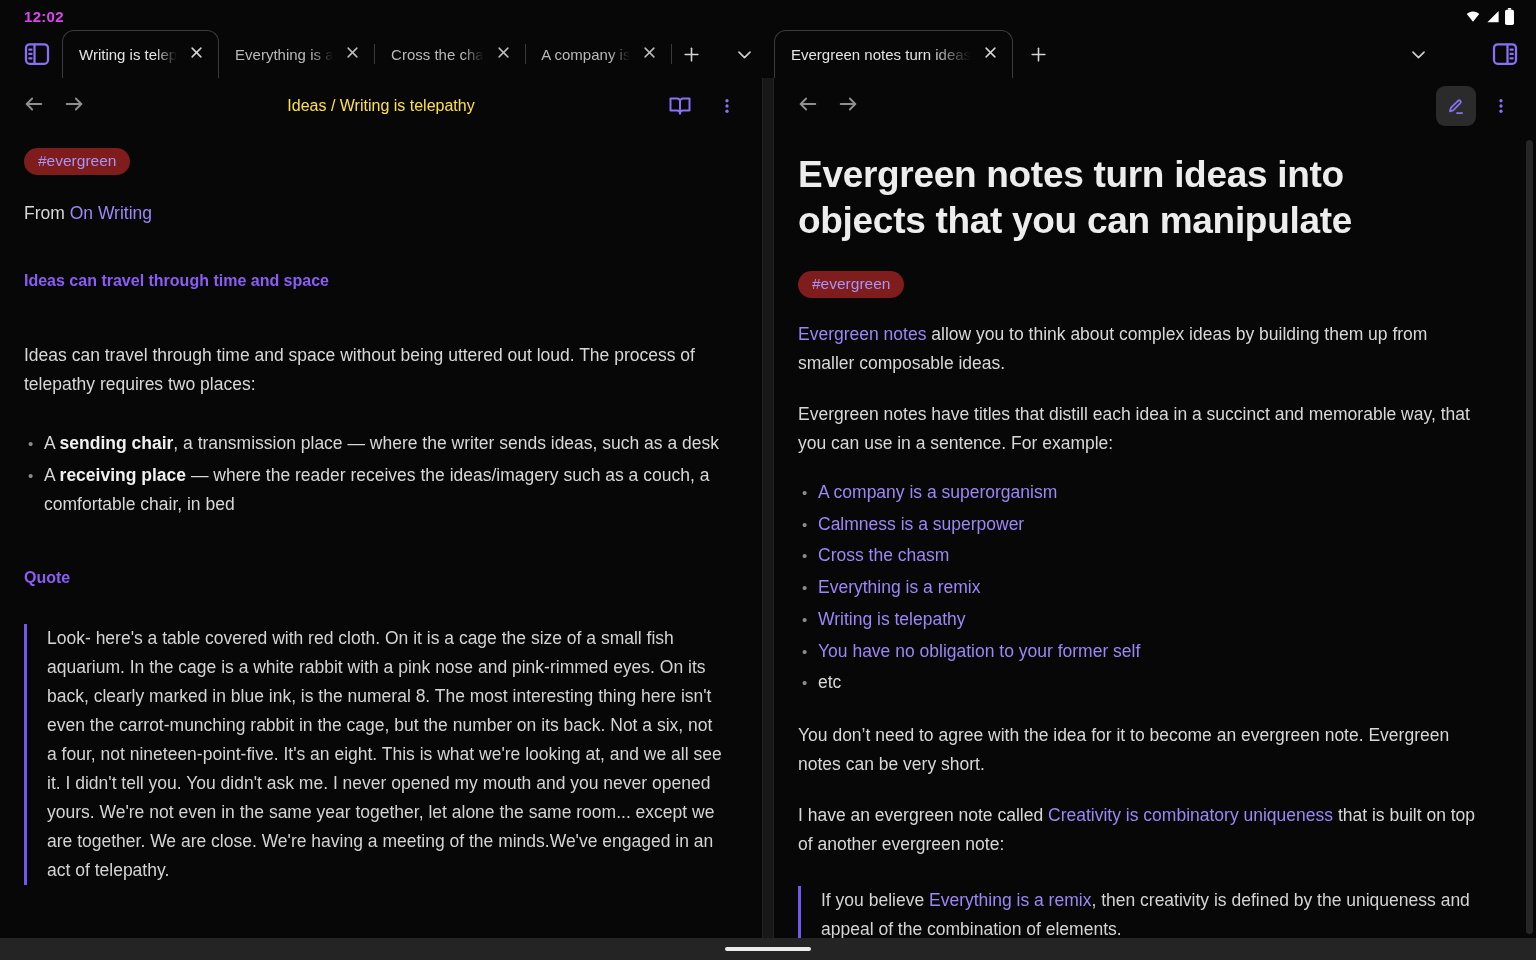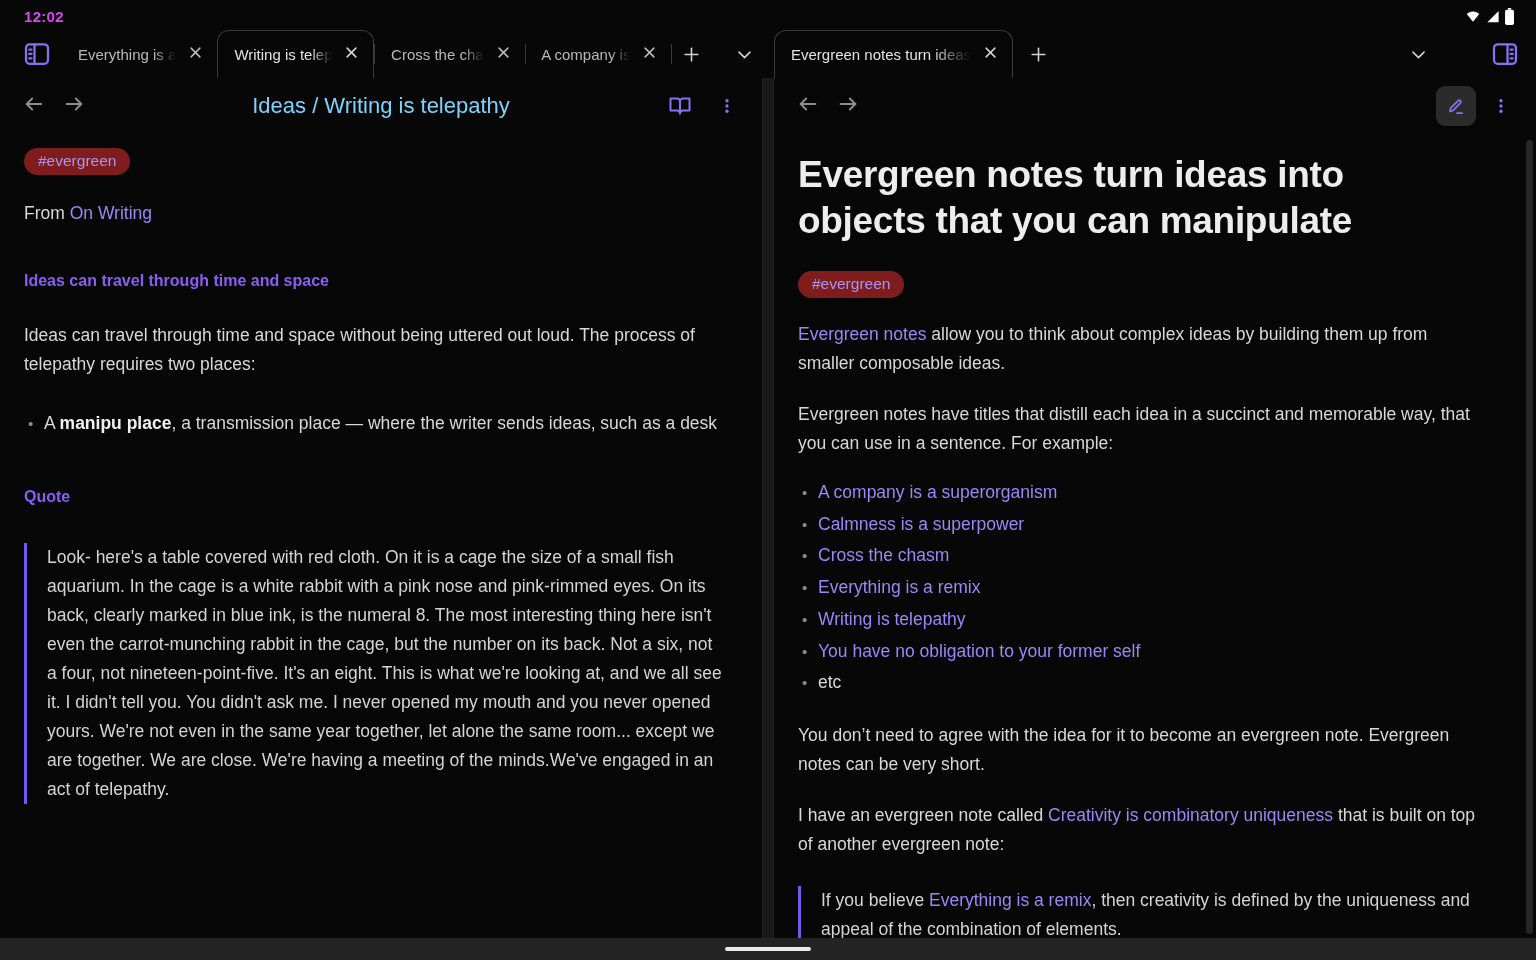--- a/index.html
+++ b/index.html
@@ -29,38 +29,38 @@
   .tab.active .tab-label { color:#e3e3e3; }
   .tab.wide .tab-label { max-width:196px; }
   .vsep { width:1px; height:20px; background:#3a3a3a; align-self:center; }
   .spacer { flex:1; }
   
   .panes { display:flex; height:860px; }
   .pane { width:762px; position:relative; overflow:hidden; }
   .pane-divider { width:12px; background:#181818; border-left:1px solid #242424; border-right:1px solid #242424; }
   .pane-header { height:56px; display:flex; align-items:center; padding:0 16px 0 14px; position:relative; }
   .navarrow { padding:0 9px; }
-  .crumb { position:absolute; left:50%; transform:translateX(-50%); font-size:22px; color:#7dd3fc; white-space:nowrap; }
+  .crumb { position:absolute; left:50%; transform:translateX(-50%); font-size:16px; color:#fde047; white-space:nowrap; }
   .right .crumb { max-width:520px; overflow:hidden;
     -webkit-mask-image:linear-gradient(90deg,#000 92%,transparent 100%);
     mask-image:linear-gradient(90deg,#000 92%,transparent 100%);
   }
   .header-actions { margin-left:auto; display:flex; align-items:center; gap:6px; }
   .editbtn { width:40px; height:40px; background:#2b2b2b; border-radius:9px; display:flex; align-items:center; justify-content:center; border:none; cursor:pointer; }
   
   .content { padding:0 40px 0 24px; }
   .right .content { padding:0 52px 0 24px; }
   .tagrow { margin-top:14px; }
   .tag { display:inline-block; background:#7f1d1d; color:#a694f8; font-size:15.5px; padding:4px 14px 5px; border-radius:15px; cursor:pointer; }
   p, li { font-size:17.5px; line-height:29px; color:#d8d8d8; }
   a { color:#9b87f6; text-underline-offset:3px; cursor:pointer; }
   strong { color:#f0f0f0; font-weight:700; }
   .from-line { margin-top:24px; }
   h2 { margin-top:38px; font-size:16px; line-height:30px; font-weight:700; color:#8b5cf6; }
-  .intro { margin-top:25px; }
+  .intro { margin-top:45px; }
   ul { list-style:none; margin-top:30px; padding-left:20px; }
   li { position:relative; }
   li::before { content:"•"; position:absolute; left:-16px; color:#8b8b8b; font-size:15px; }
   .left li + li { margin-top:3px; }
   h2.quote-h { margin-top:44px; }
   blockquote { margin-top:31px; border-left:3px solid #7258ef; padding-left:20px; }
   blockquote p { color:#d4d4d4; }
   
   h1 { margin-top:18px; font-size:37px; line-height:46px; font-weight:700; color:#ededed; letter-spacing:-.3px; max-width:620px; }
   .right .tagrow { margin-top:27px; }
@@ -105,30 +105,30 @@
     <div class="tabgroup-left">
       <button class="iconbtn">
         <svg width="30" height="30" viewBox="0 0 24 24" fill="none" stroke="#8a70f2" stroke-width="1.8" stroke-linecap="round">
             <rect x="3.2" y="4.2" width="17.6" height="15.6" rx="3"></rect>
             <line x1="10" y1="4.5" x2="10" y2="19.5"></line>
             <line x1="5.8" y1="8.4" x2="7.6" y2="8.4"></line>
             <line x1="5.8" y1="11.9" x2="7.6" y2="11.9"></line>
             <line x1="5.8" y1="15.4" x2="7.6" y2="15.4"></line>
           </svg>
       </button>
+      <div class="tab active">
+        <span class="tab-label">Writing is telep</span>
+        <span><svg width="15" height="15" viewBox="0 0 24 24" stroke="#d6d6d6" stroke-width="2.4" stroke-linecap="round">
+              <line x1="5" y1="5" x2="19" y2="19"></line>
+              <line x1="19" y1="5" x2="5" y2="19"></line>
+            </svg></span>
+      </div>
       <div class="tab">
         <span class="tab-label">Everything is a</span>
         <span><svg width="15" height="15" viewBox="0 0 24 24" stroke="#bdbdbd" stroke-width="2.4" stroke-linecap="round">
-              <line x1="5" y1="5" x2="19" y2="19"></line>
-              <line x1="19" y1="5" x2="5" y2="19"></line>
-            </svg></span>
-      </div>
-      <div class="tab active">
-        <span class="tab-label">Writing is telep</span>
-        <span><svg width="15" height="15" viewBox="0 0 24 24" stroke="#d6d6d6" stroke-width="2.4" stroke-linecap="round">
               <line x1="5" y1="5" x2="19" y2="19"></line>
               <line x1="19" y1="5" x2="5" y2="19"></line>
             </svg></span>
       </div>
       <div class="vsep"></div>
       <div class="tab">
         <span class="tab-label">Cross the cha</span>
         <span><svg width="15" height="15" viewBox="0 0 24 24" stroke="#bdbdbd" stroke-width="2.4" stroke-linecap="round">
               <line x1="5" y1="5" x2="19" y2="19"></line>
               <line x1="19" y1="5" x2="5" y2="19"></line>
@@ -217,21 +217,22 @@
         </span>
       </div>
       <div class="content">
         <div class="tagrow">
           <span class="tag">#evergreen</span>
         </div>
         <p class="from-line"><span>From </span><a>On Writing</a></p>
         <h2>Ideas can travel through time and space</h2>
         <p class="intro">Ideas can travel through time and space without being uttered out loud. The process of telepathy requires two places:</p>
         <ul>
-          <li><span>A </span><strong>manipu place</strong><span>, a transmission place — where the writer sends ideas, such as a desk</span></li>
+          <li><span>A </span><strong>sending chair</strong><span>, a transmission place — where the writer sends ideas, such as a desk</span></li>
+          <li><span>A </span><strong>receiving place</strong><span> — where the reader receives the ideas/imagery such as a couch, a comfortable chair, in bed</span></li>
         </ul>
         <h2 class="quote-h">Quote</h2>
         <blockquote>
           <p>Look- here's a table covered with red cloth. On it is a cage the size of a small fish aquarium. In the cage is a white rabbit with a pink nose and pink-rimmed eyes. On its back, clearly marked in blue ink, is the numeral 8. The most interesting thing here isn't even the carrot-munching rabbit in the cage, but the number on its back. Not a six, not a four, not nineteen-point-five. It's an eight. This is what we're looking at, and we all see it. I didn't tell you. You didn't ask me. I never opened my mouth and you never opened yours. We're not even in the same year together, let alone the same room... except we are together. We are close. We're having a meeting of the minds.We've engaged in an act of telepathy.</p>
         </blockquote>
       </div>
     </div>
 
     <div class="pane-divider"></div>
 

